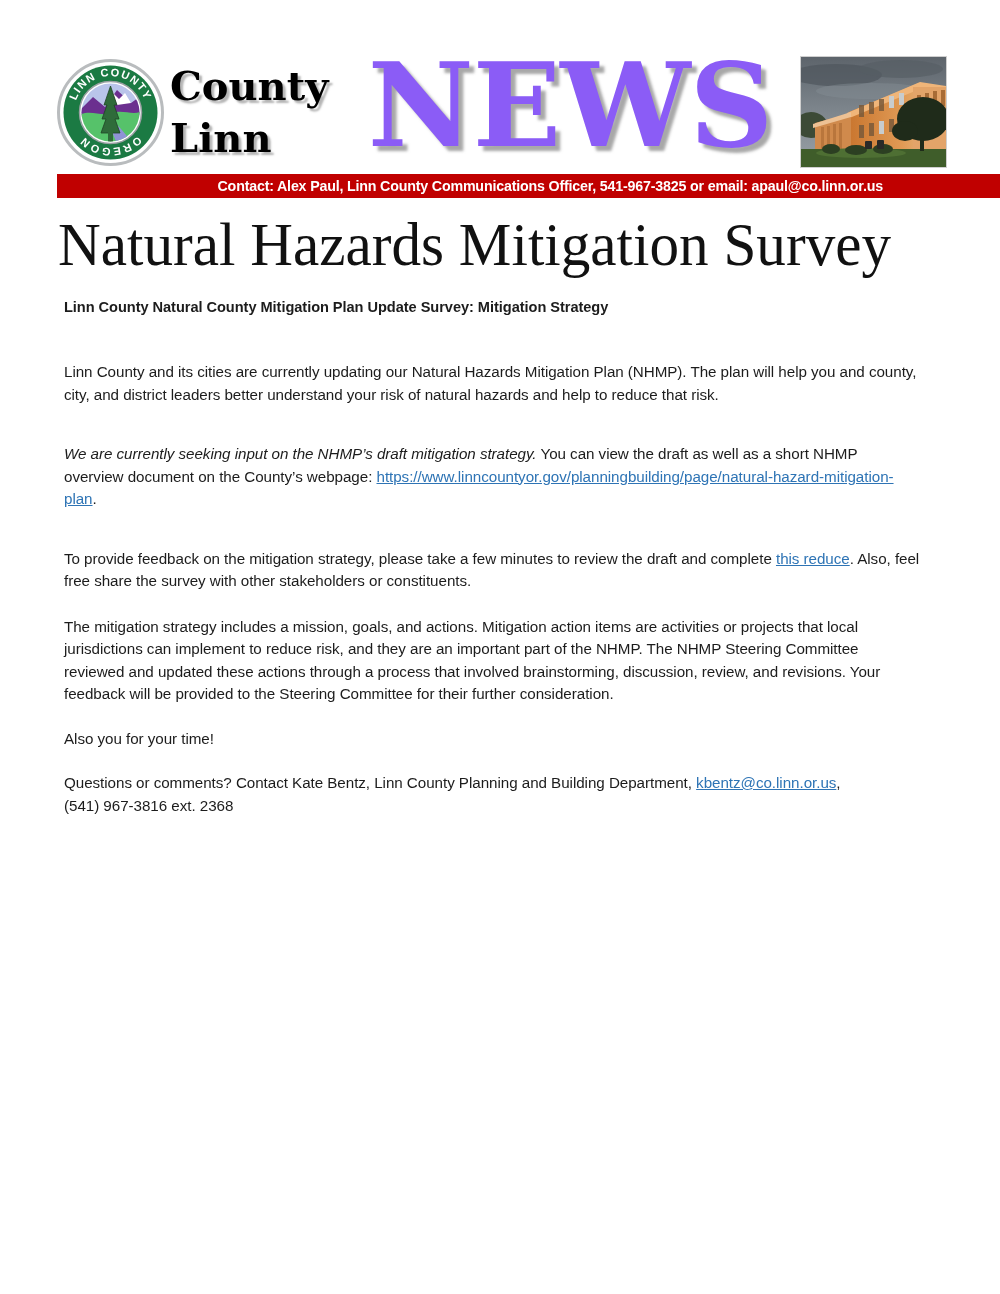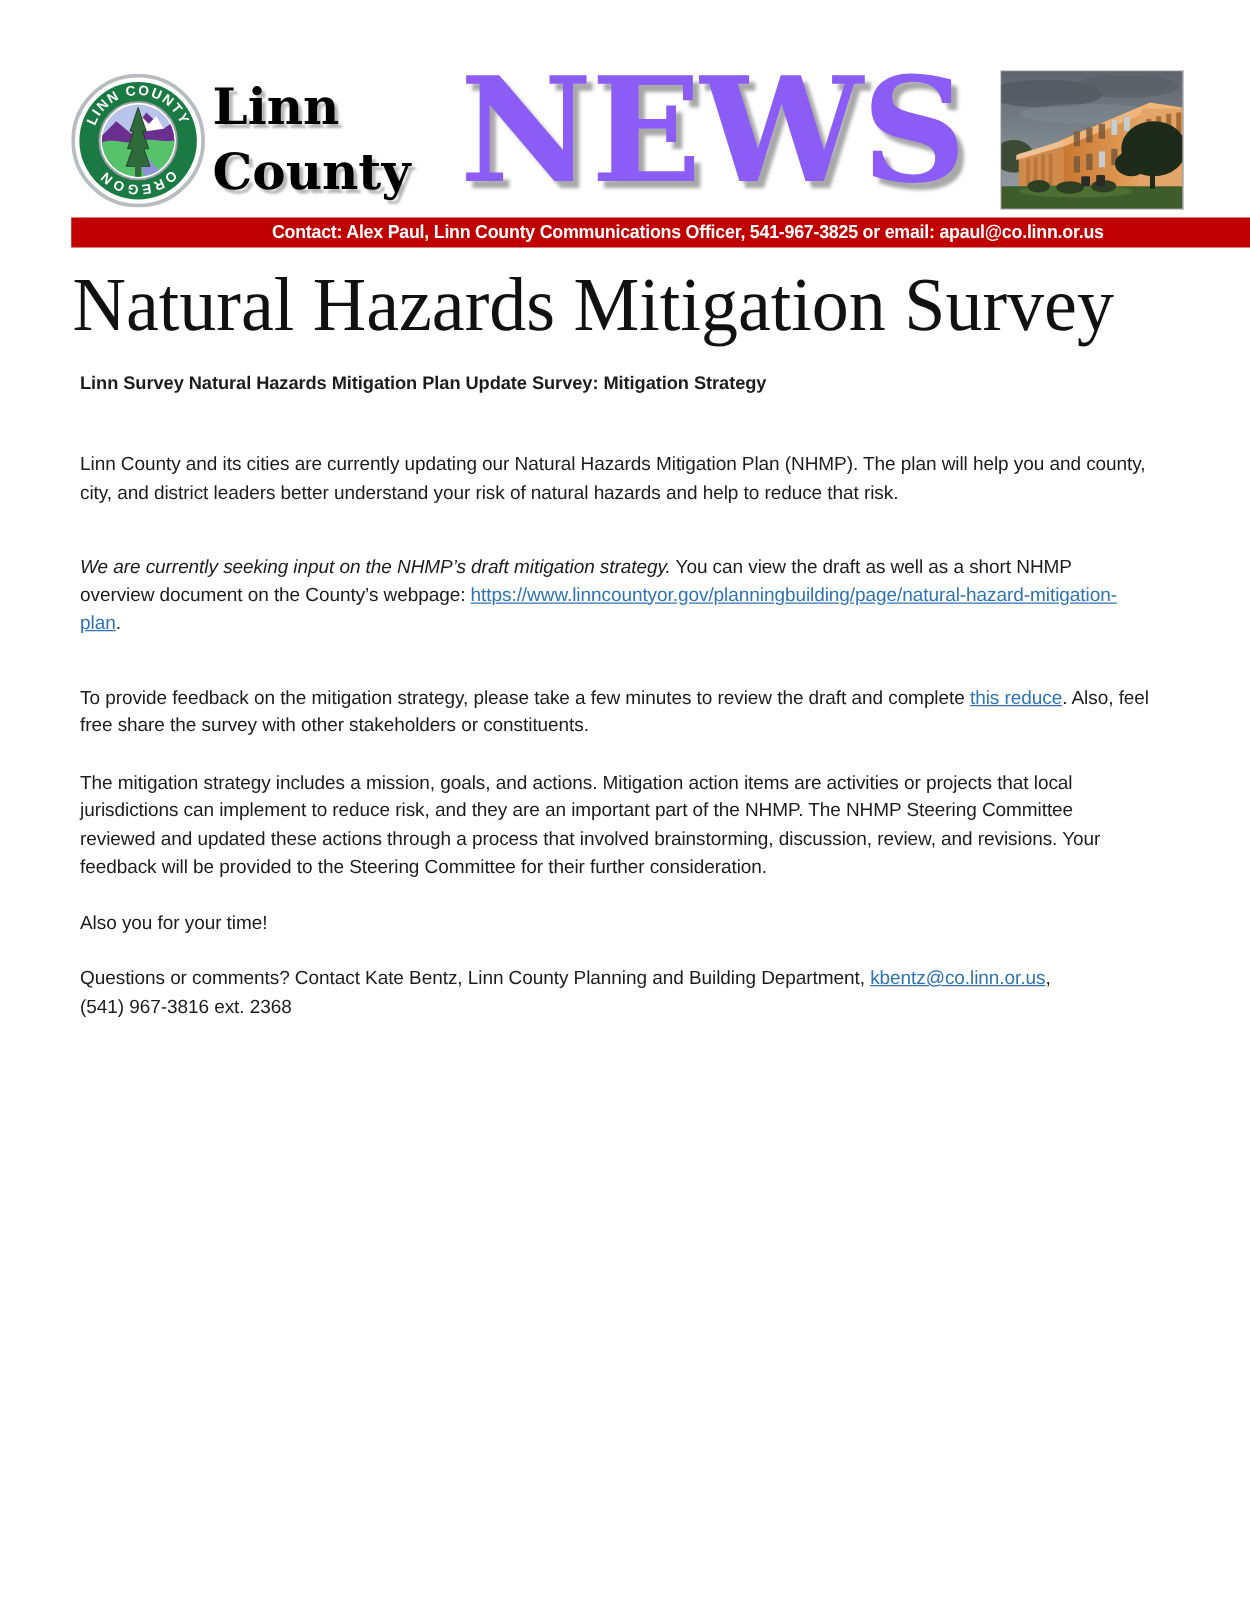--- a/index.html
+++ b/index.html
@@ -192,22 +192,22 @@
         <text font-family="Liberation Sans, sans-serif" font-size="11" font-weight="bold" fill="#ffffff" letter-spacing="1.4">
           <textPath href="#arcTop" startOffset="50%" text-anchor="middle">LINN COUNTY</textPath>
         </text>
         <text font-family="Liberation Sans, sans-serif" font-size="11" font-weight="bold" fill="#ffffff" letter-spacing="2">
           <textPath href="#arcBot" startOffset="50%" text-anchor="middle">OREGON</textPath>
         </text>
       </svg>
     </div>
 
     <div class="wordmark">
+      <div class="wm-line">County</div>
       <div class="wm-line">Linn</div>
-      <div class="wm-line">County</div>
     </div>
 
     <div class="news-word">NEWS</div>
 
     <div class="photo">
       <svg viewBox="0 0 145 110" preserveAspectRatio="none" xmlns="http://www.w3.org/2000/svg">
         <defs>
           <linearGradient id="skyG" x1="0" y1="0" x2="0" y2="1">
             <stop offset="0%" stop-color="#5d646b"></stop>
             <stop offset="45%" stop-color="#7b838a"></stop>
@@ -290,21 +290,21 @@
   </div>
 
   <div class="contact-bar">
     <span>Contact: Alex Paul, Linn County Communications Officer, 541-967-3825 or email: apaul@co.linn.or.us</span>
   </div>
 
   <div class="doc-title">Natural Hazards Mitigation Survey</div>
 
   <div class="body-area">
 
-    <p class="subtitle">Linn Survey Natural Hazards Mitigation Plan Update Survey: Mitigation Strategy</p>
+    <p class="subtitle">Linn County Natural County Mitigation Plan Update Survey: Mitigation Strategy</p>
 
     <div class="gap-lg"></div>
 
     <p class="para">Linn County and its cities are currently updating our Natural Hazards Mitigation Plan (NHMP). The plan will help you and county, city, and district leaders better understand your risk of natural hazards and help to reduce that risk.</p>
 
     <div class="gap-md"></div>
 
     <p class="para"><span class="ital">We are currently seeking input on the NHMP’s draft mitigation strategy.</span><span> You can view the draft as well as a short NHMP overview document on the County’s webpage: </span><a class="link" href="#">https://www.linncountyor.gov/planningbuilding/page/natural-hazard-mitigation-plan</a><span>.</span></p>
 
     <div class="gap-md"></div>

